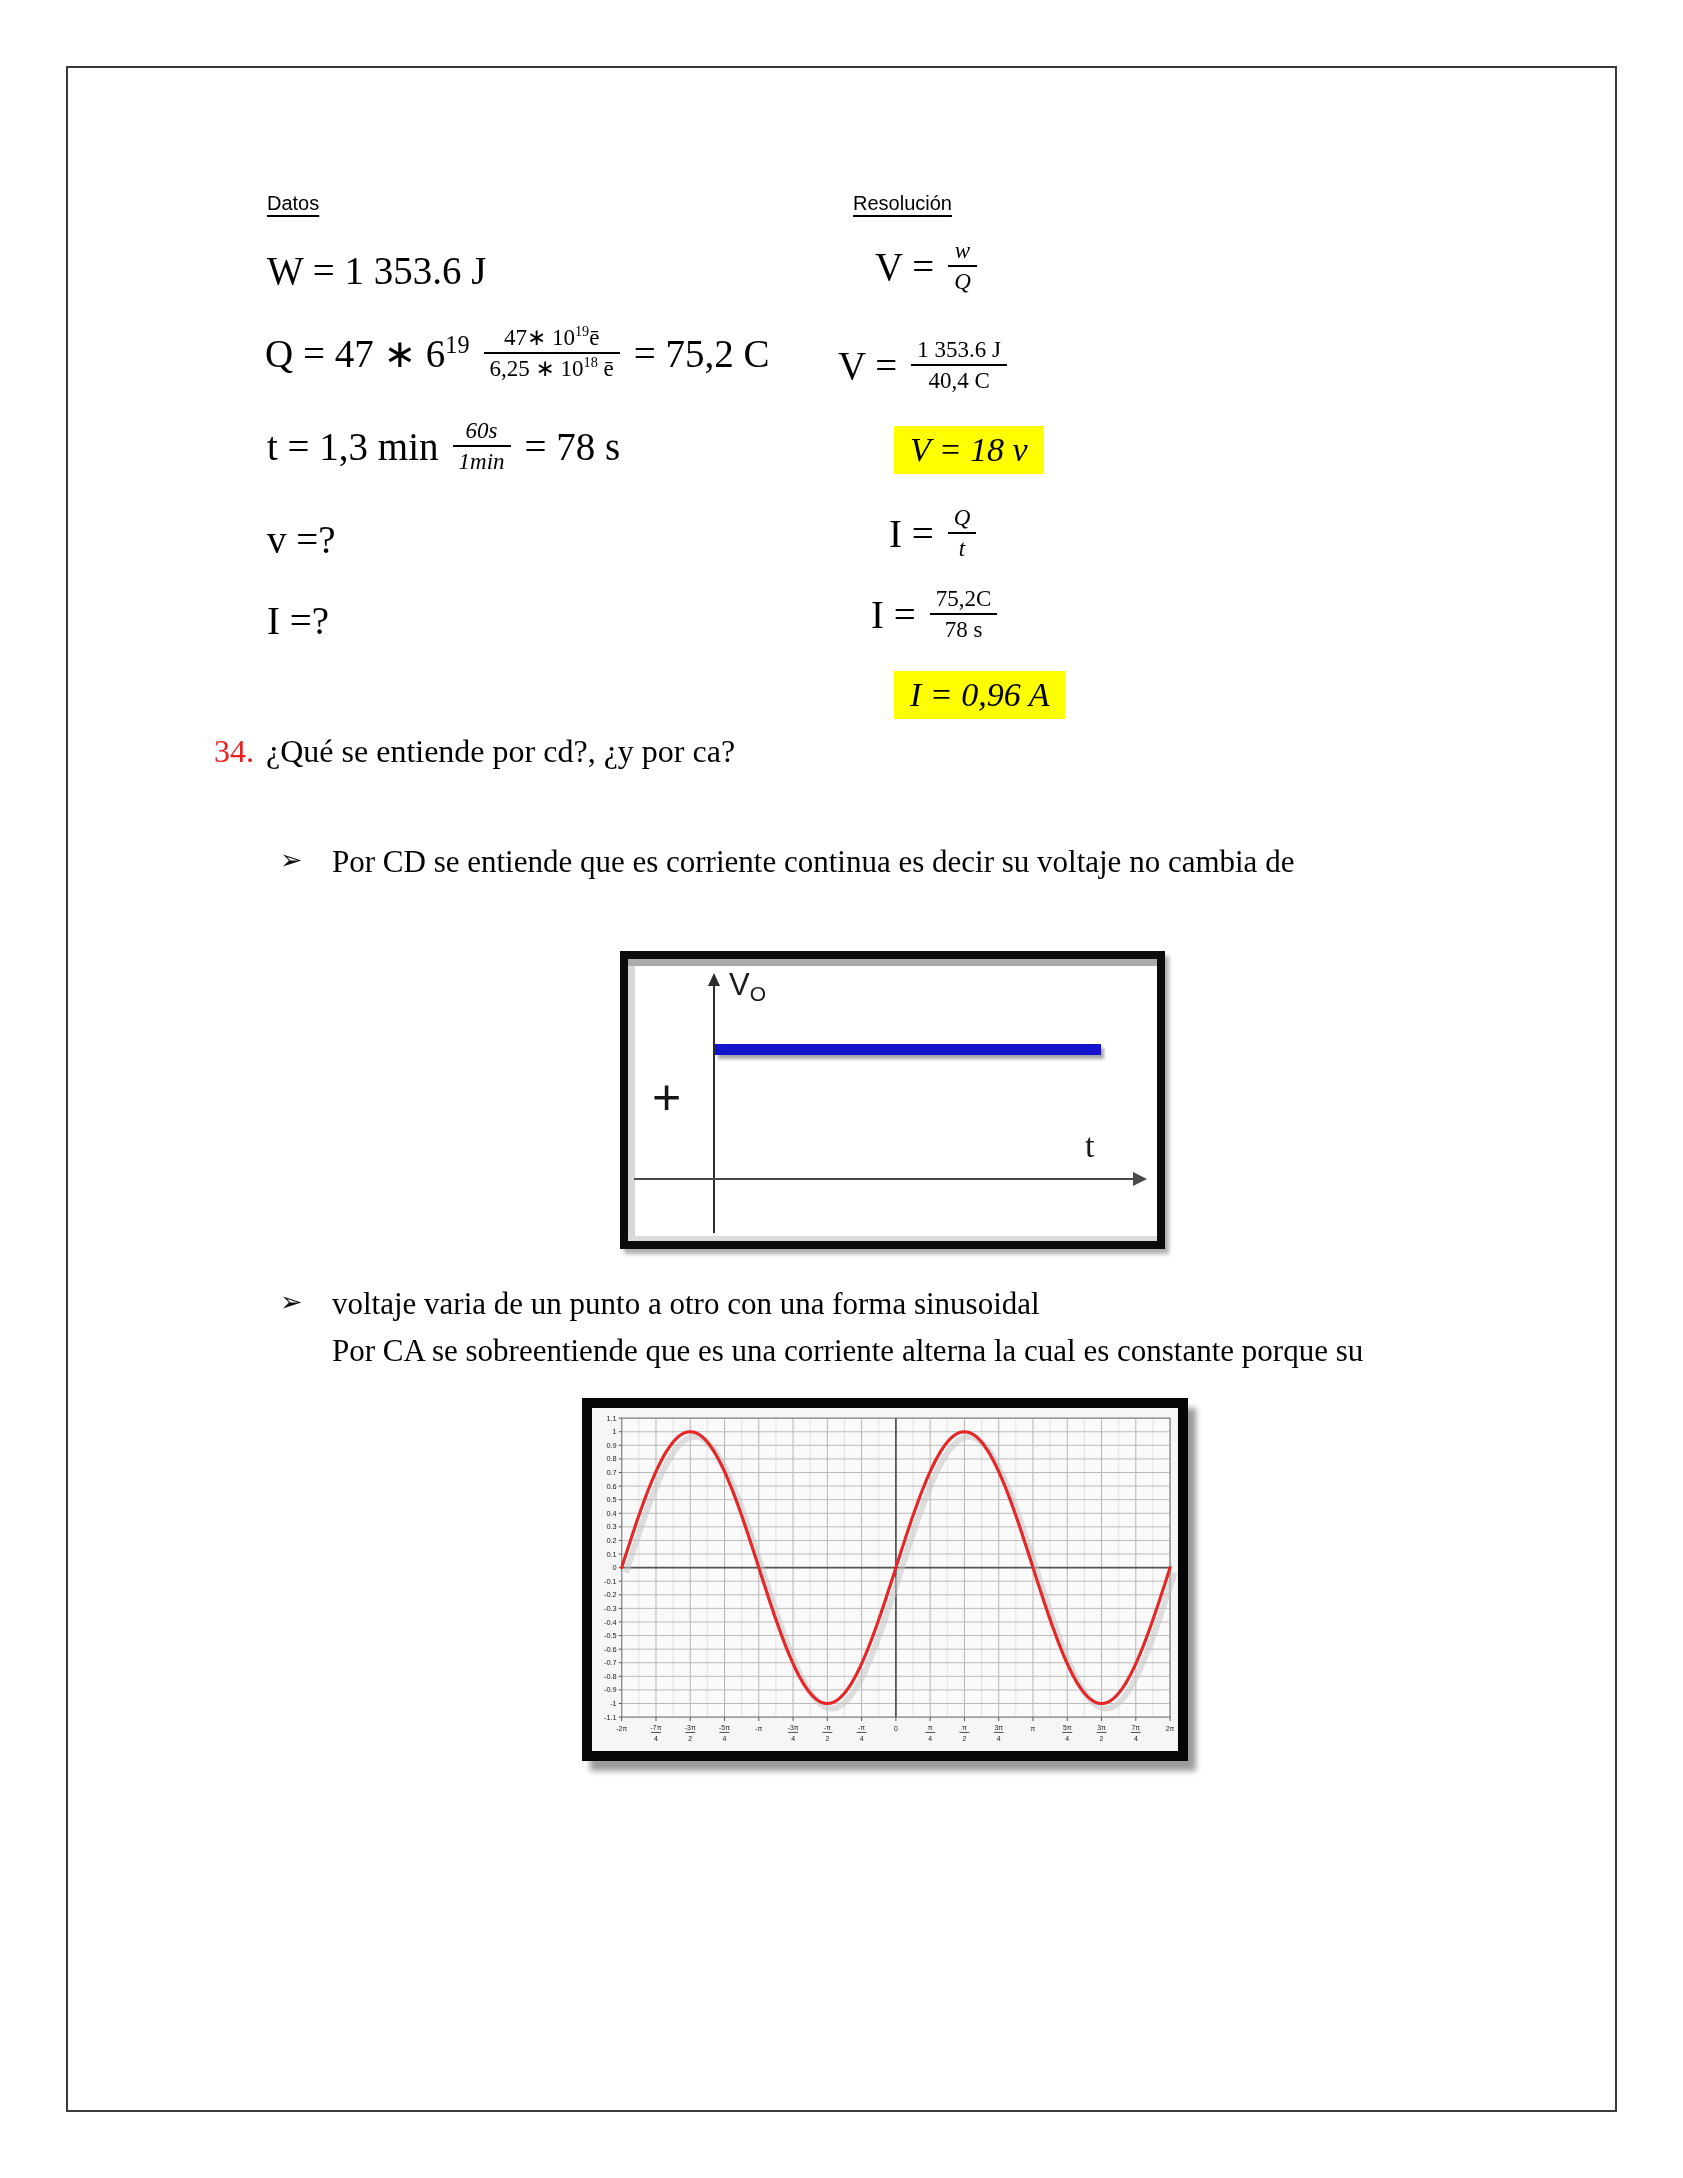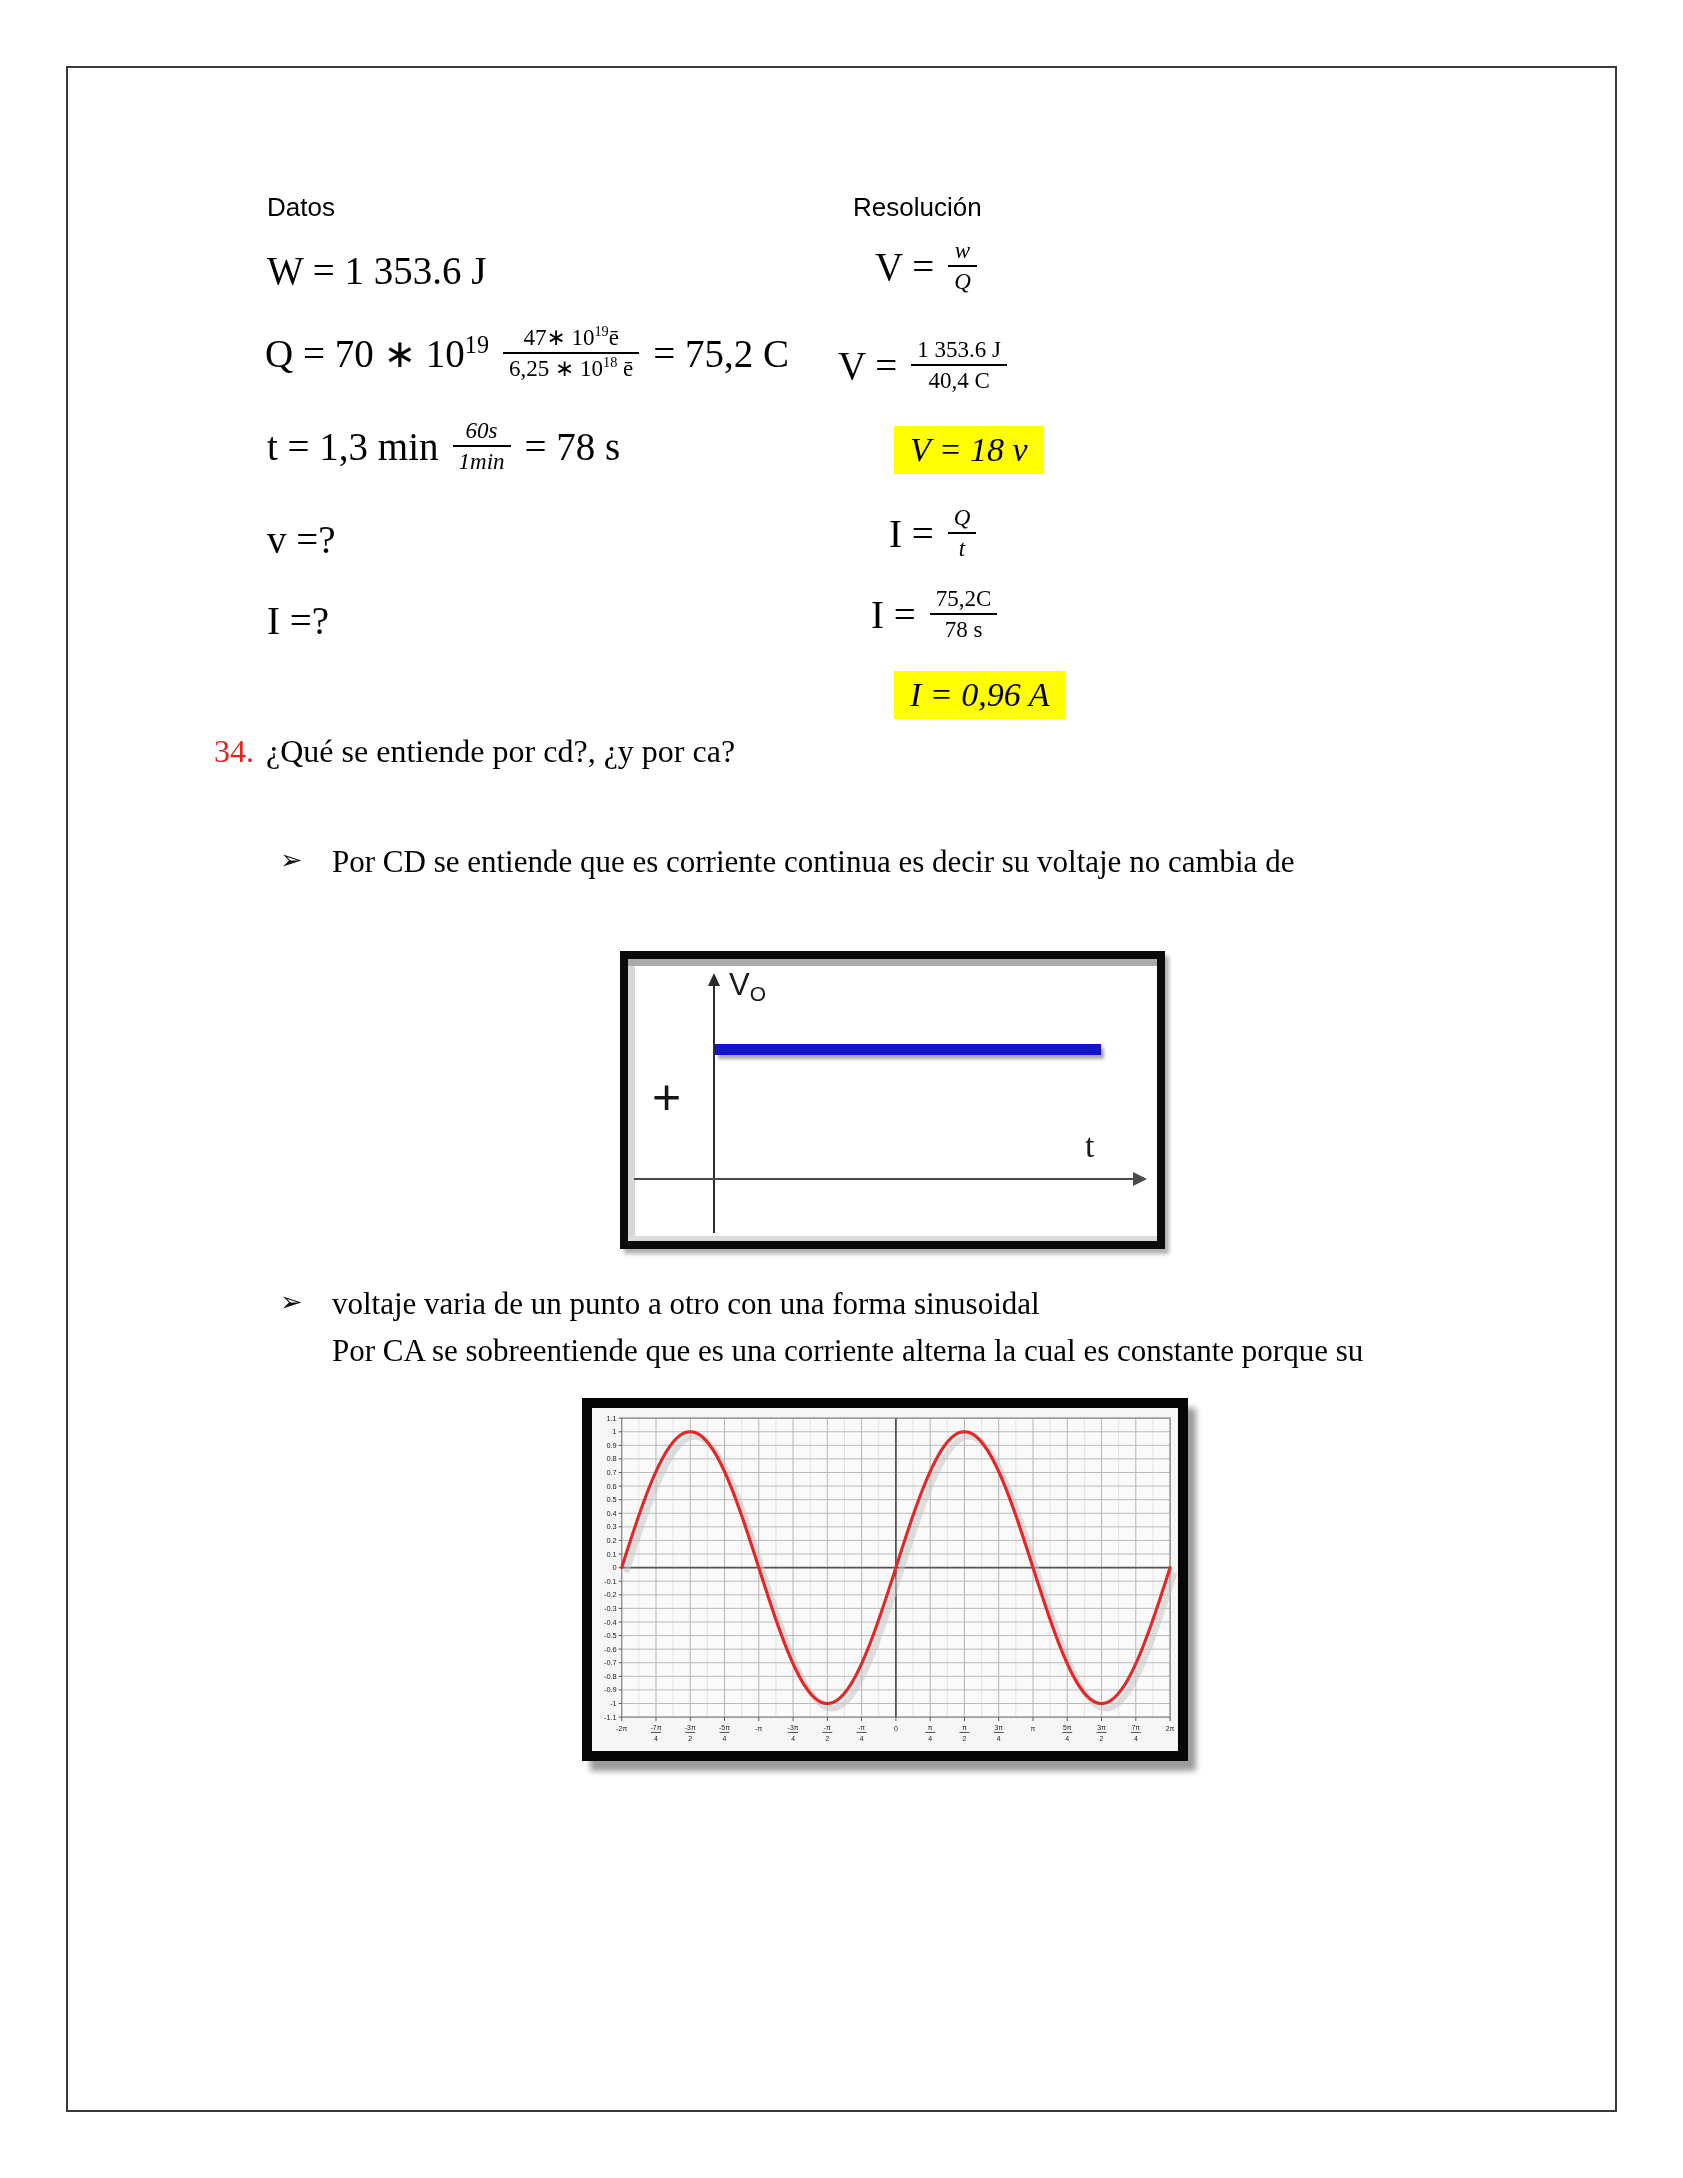--- a/index.html
+++ b/index.html
@@ -1,20 +1,20 @@
 <!DOCTYPE html>
 <html><head>
 <meta charset="utf-8">
 <style>
   html,body{margin:0;padding:0;background:#ffffff;}
   .page{position:relative;width:1683px;height:2178px;background:#fff;overflow:hidden;
         font-family:"Liberation Serif",serif;color:#000;}
   .frame{position:absolute;left:66px;top:66px;width:1547px;height:2042px;border:2px solid #3a3a3a;}
   .abs{position:absolute;}
-  .hdr{font-family:"Liberation Sans",sans-serif;font-size:26px;
+  .hdr{font-family:"Liberation Sans",sans-serif;font-size:20px;text-decoration:underline;
        text-underline-offset:5px;color:#000;}
   .math{font-size:39px;white-space:nowrap;text-align:center;}
   .mrow{display:flex;align-items:center;gap:14px;}
   .frac{display:inline-flex;flex-direction:column;align-items:center;vertical-align:middle;}
   .frac .bar{height:2px;background:#000;align-self:stretch;margin:2px 0;}
   .frac .num,.frac .den{font-size:23px;line-height:1.1;padding:0 6px;white-space:nowrap;}
   .upright{font-style:normal;}
   .ital{font-style:italic;}
   .sup{font-size:0.62em;vertical-align:super;line-height:0;}
   .hl{display:inline-block;font-style:italic;font-size:34px;padding:5px 16px;white-space:nowrap;}
@@ -51,21 +51,21 @@
 
 <div class="page">
   <div class="frame"></div>
 
   <div class="abs hdr" style="left:267px;top:192px;">Datos</div>
   <div class="abs hdr" style="left:853px;top:192px;">Resolución</div>
 
   <div class="abs math" style="left:267px;top:248px;">W = 1 353.6 J</div>
 
   <div class="abs mrow" style="left:265px;top:325px;">
-    <span class="math"><span>Q = 70 ∗ 10</span><span class="sup">19</span></span>
+    <span class="math"><span>Q = 47 ∗ 6</span><span class="sup">19</span></span>
     <span class="frac upright">
       <span class="num"><span>47∗ 10</span><span class="sup">19</span><span>ē</span></span>
       <span class="bar"></span>
       <span class="den"><span>6,25 ∗ 10</span><span class="sup">18</span><span> ē</span></span>
     </span>
     <span class="math">= 75,2 C</span>
   </div>
 
   <div class="abs mrow" style="left:267px;top:418px;">
     <span class="math">t = 1,3 min</span>

